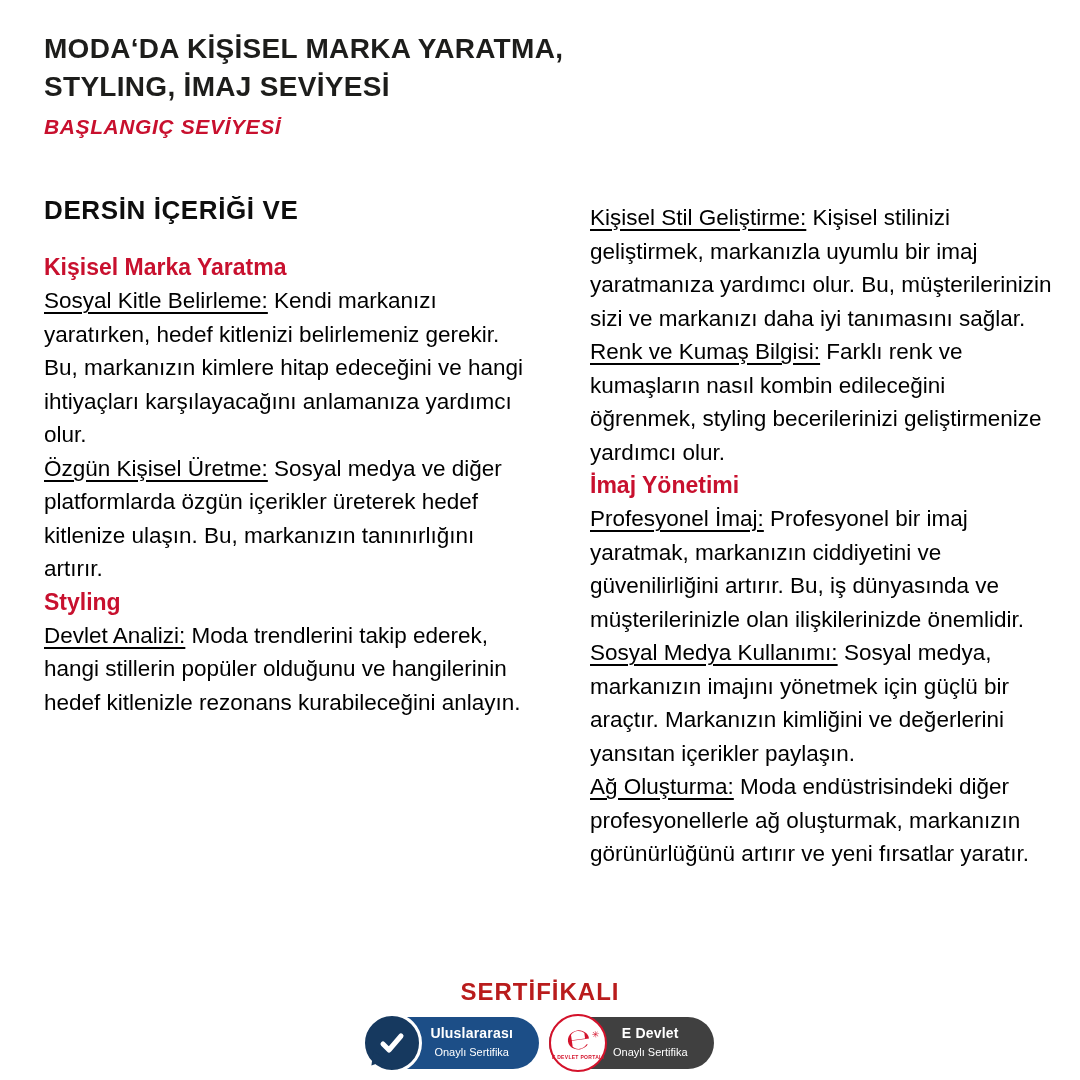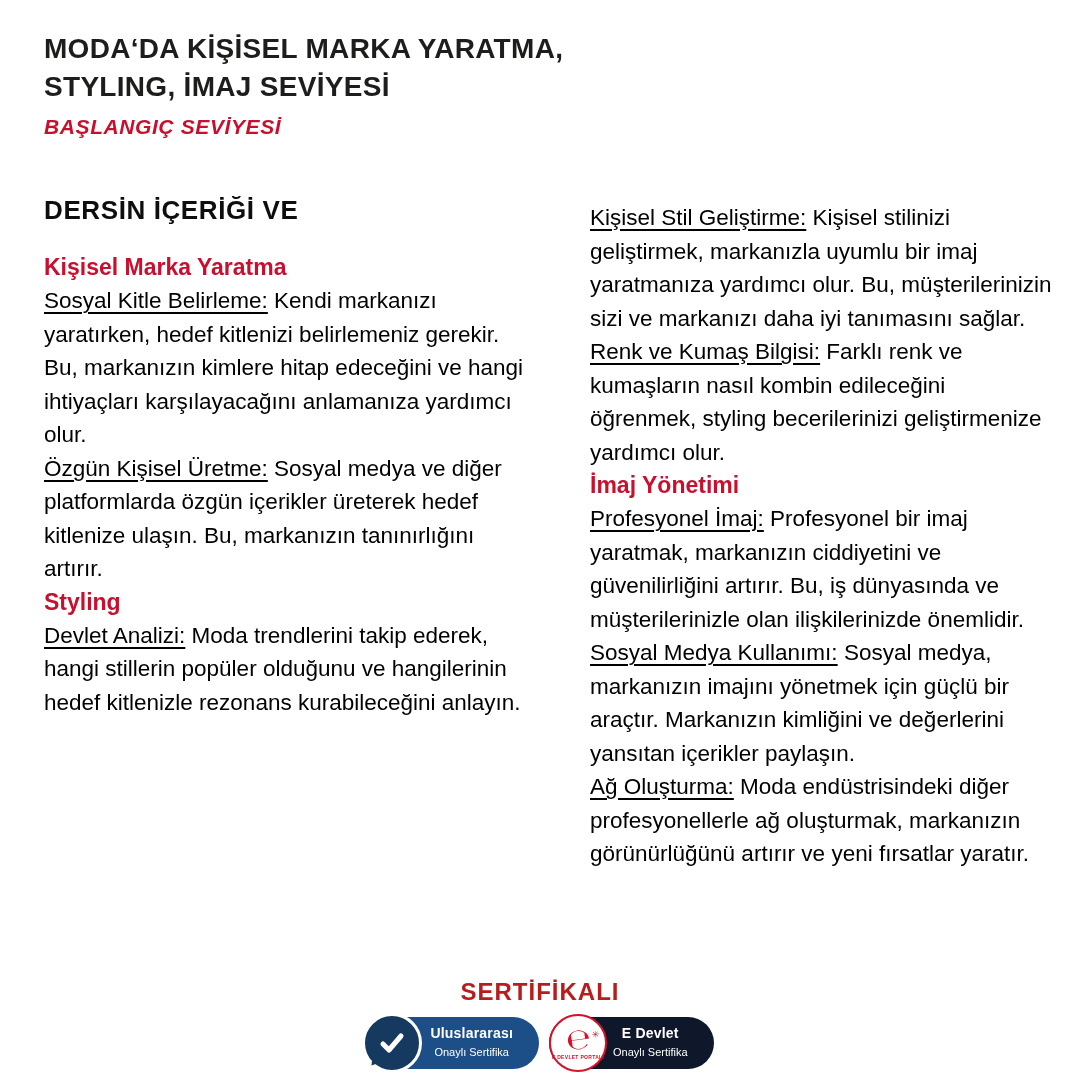--- a/index.html
+++ b/index.html
@@ -32,21 +32,21 @@
   .footer { position:absolute; left:0; right:0; top:978px; text-align:center; }
   .cert-label { font-size:24px; font-weight:800; letter-spacing:1px; color:#b91c1c; }
   .badges { margin-top:7px; display:flex; justify-content:center; gap:10px; }
   .badge { position:relative; height:60px; }
   .badge-pill {
     height:52px; margin-top:4px; border-radius:28px; color:#fff;
     display:flex; flex-direction:column; justify-content:center; align-items:center;
     padding:0 26px 2px 64px;
   }
   .pill-blue { background:#1c4e87; }
-  .pill-red  { background:#0f172a; }
+  .pill-red  { background:#404040; }
   .pill-l1 { font-size:14px; line-height:20px; font-weight:bold; letter-spacing:.2px; }
   .pill-l2 { font-size:11px; line-height:19px; font-weight:400; }
   .badge-circle {
     position:absolute; z-index:2; border-radius:50%;
     display:flex; align-items:center; justify-content:center;
   }
   .circle-navy {
     top:0; left:-4px; width:60px; height:60px;
     background:#16395f; border:3px solid #ffffff;
   }

